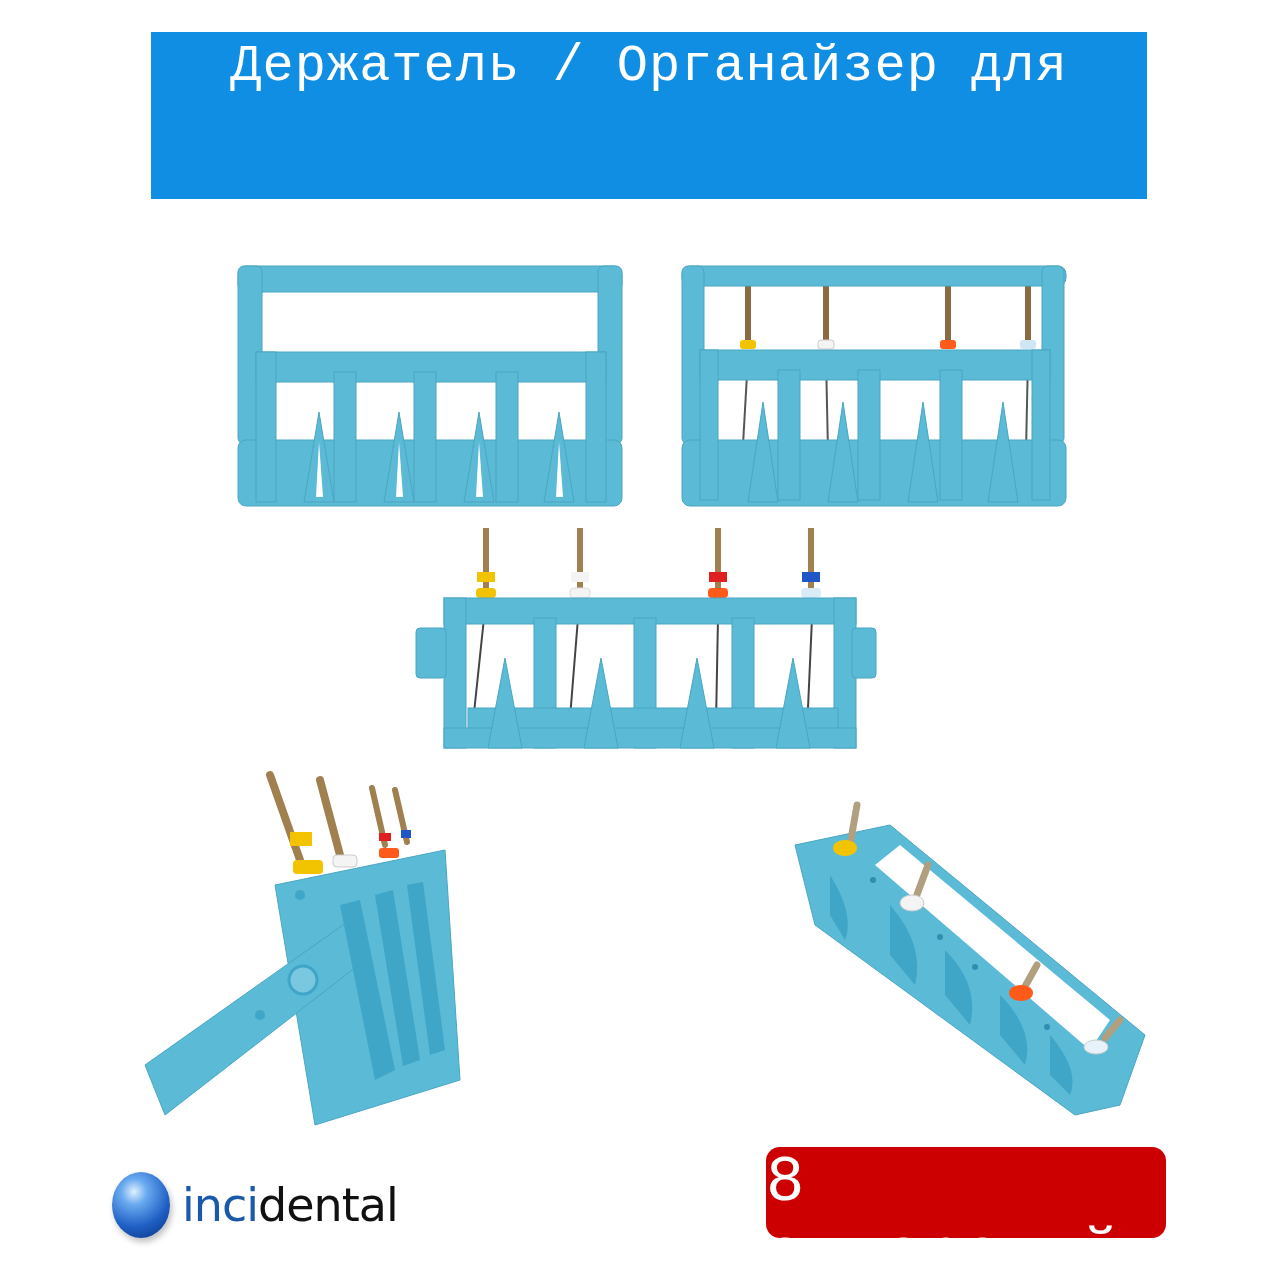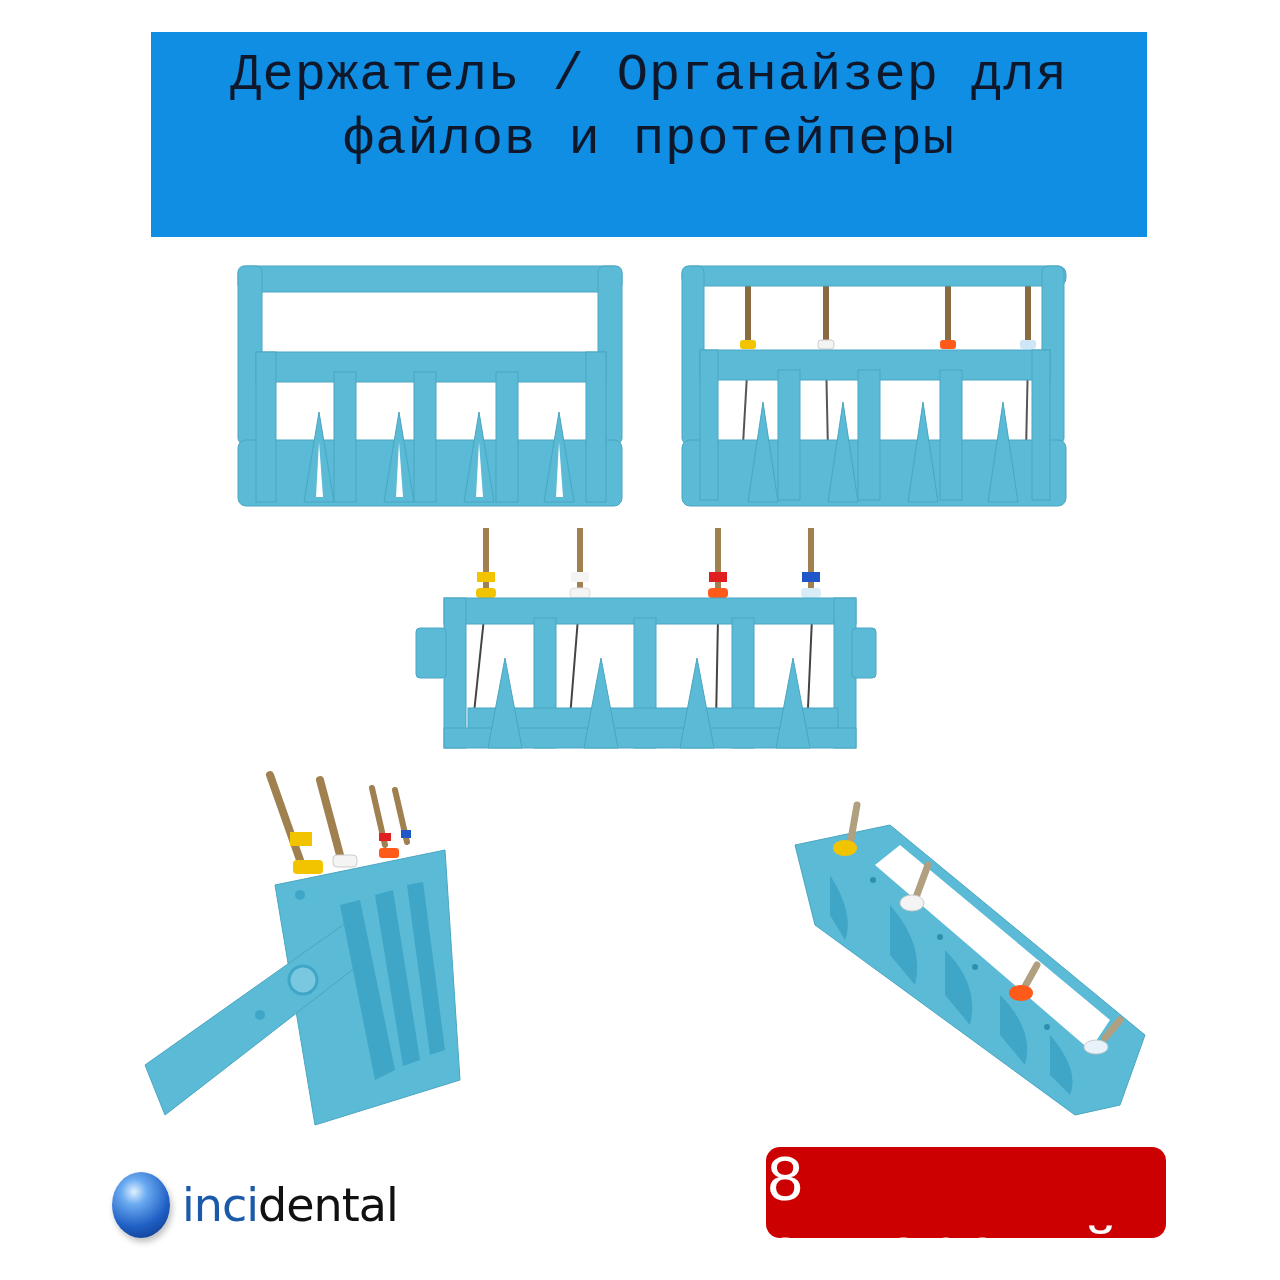--- a/index.html
+++ b/index.html
@@ -1,22 +1,22 @@
 <!DOCTYPE html>
 <html><head>
 <meta charset="utf-8">
 <style>
   html, body { margin: 0; padding: 0; background: #ffffff; }
   body { width: 1280px; height: 1280px; position: relative; overflow: hidden; font-family: "DejaVu Serif", serif; }
 
   .title-banner {
-    position: absolute; left: 151px; top: 32px; width: 996px; height: 205px;
-    background: #0f8ee3; color: #0f172a; text-align: center;
+    position: absolute; left: 151px; top: 32px; width: 996px; height: 167px;
+    background: #0f8ee3; color: #ffffff; text-align: center;
     font-family: "Liberation Mono", "DejaVu Sans Mono", monospace;
-    font-size: 52px; line-height: 64px; padding-top: 12px; box-sizing: border-box;
+    font-size: 52px; line-height: 64px; padding-top: 3px; box-sizing: border-box;
     letter-spacing: 1px;
   }
   .title-banner .line { display: block; white-space: nowrap; }
 
   .product { position: absolute; }
   .product svg { display: block; }
 
   .logo { position: absolute; left: 112px; top: 1172px; display: flex; align-items: center; }
   .logo .sphere {
     width: 58px; height: 66px; border-radius: 50%;
@@ -32,21 +32,20 @@
     background: #cc0000; border-radius: 14px; color: #ffffff;
     font-family: "Liberation Mono", "DejaVu Sans Mono", monospace; font-size: 64px;
     display: flex; align-items: flex-start; justify-content: center; letter-spacing: 1px;
   }
 </style>
 </head>
 <body>
 
 <div class="title-banner">
   <span class="line">Держатель / Органайзер для</span>
-  <span class="line">файлов и протейперы</span>
 </div>
 
 <div class="product" style="left:234px; top:262px;">
   <svg width="400" height="252" viewBox="0 0 400 252">
     <g fill="#5bbad6" stroke="#4aa6c2" stroke-width="1">
       <rect x="4" y="4" width="384" height="26" rx="8"></rect>
       <rect x="4" y="4" width="24" height="178" rx="6"></rect>
       <rect x="364" y="4" width="24" height="178" rx="6"></rect>
       <rect x="4" y="178" width="384" height="66" rx="8"></rect>
       <rect x="22" y="90" width="350" height="30"></rect>

